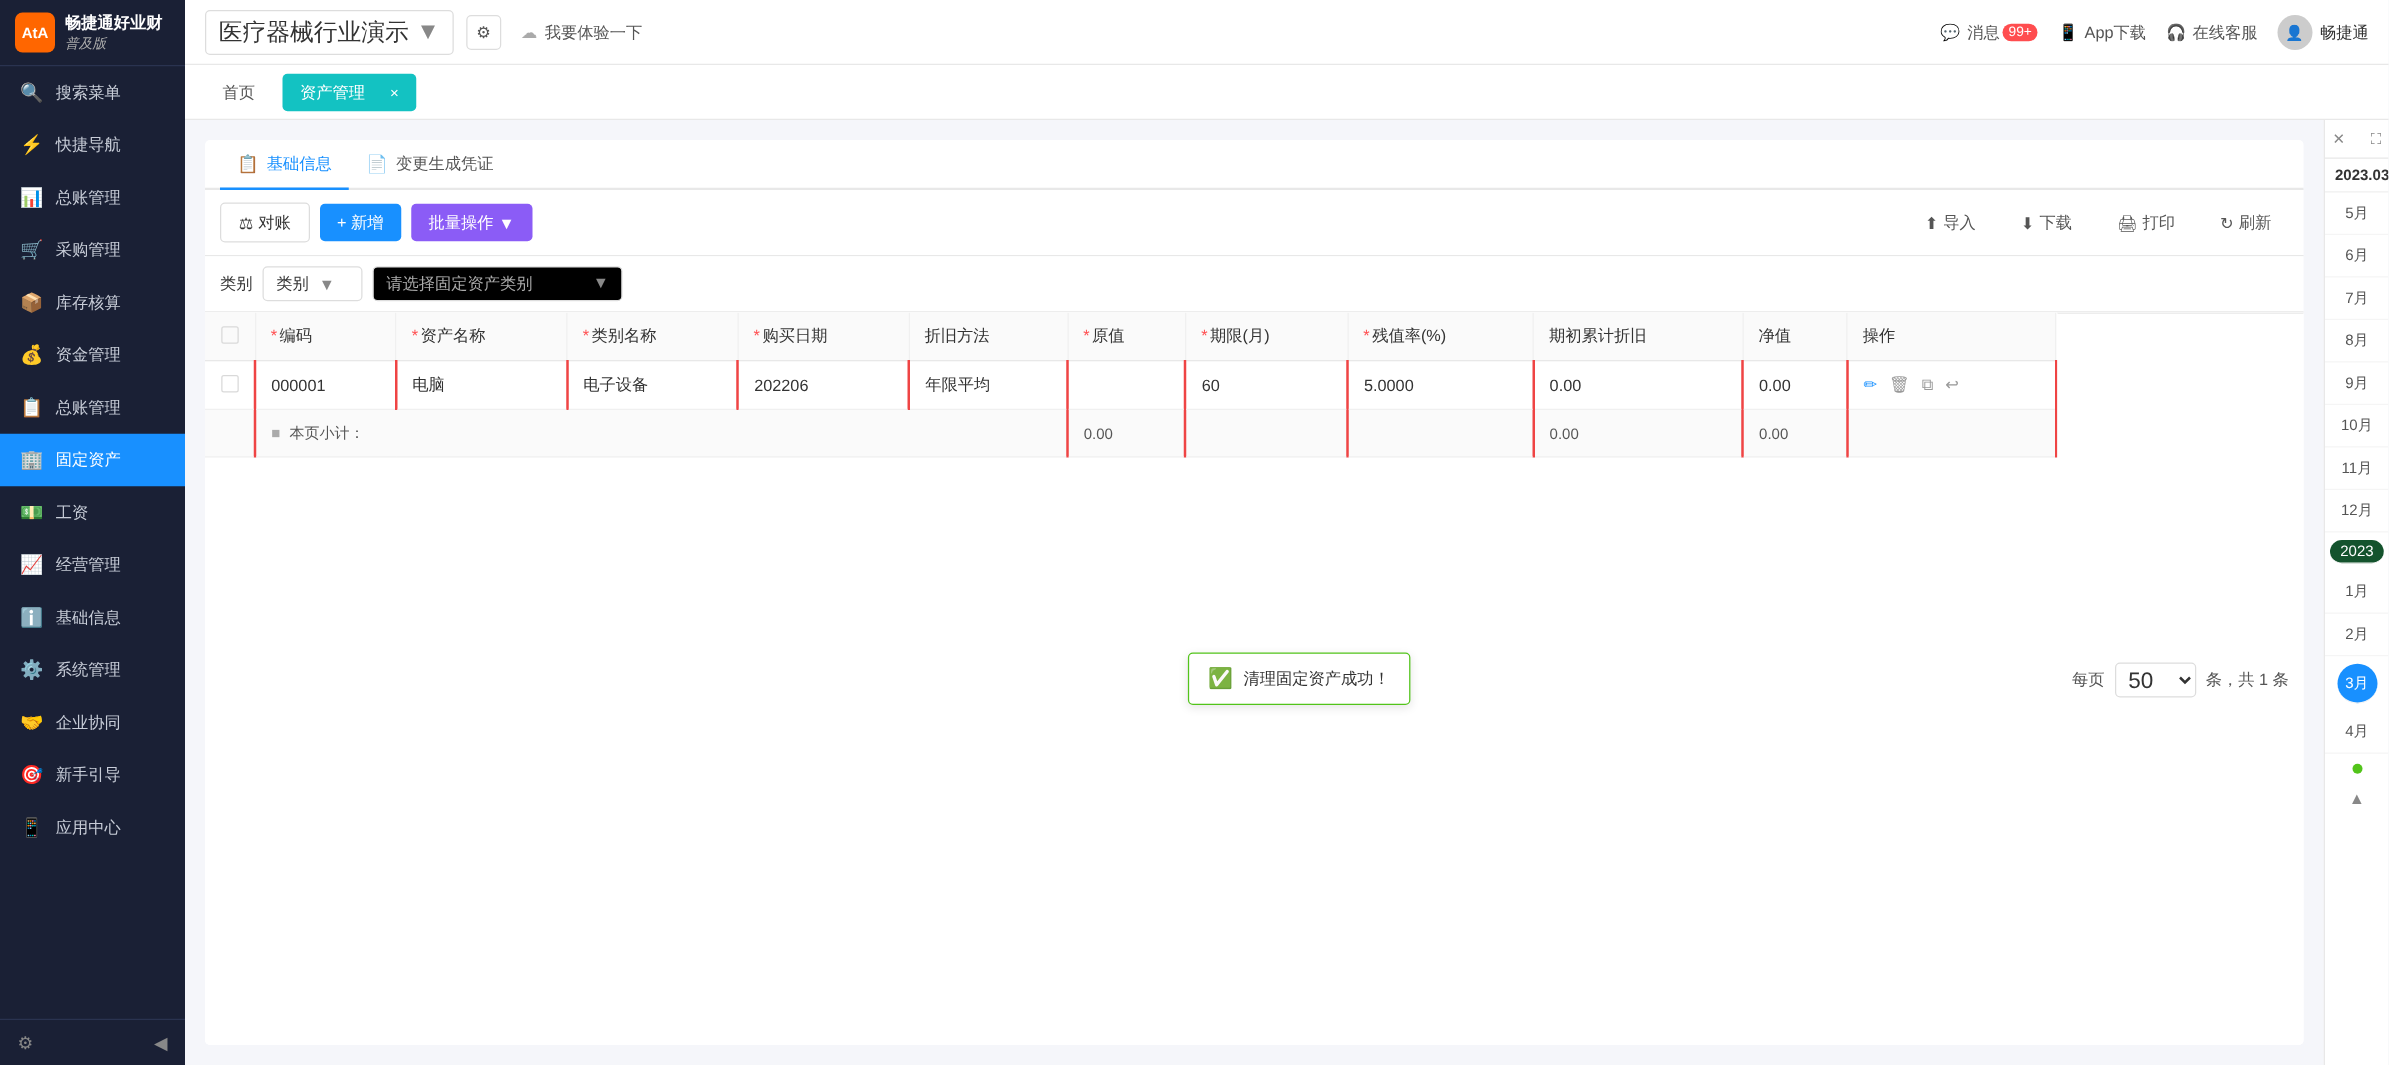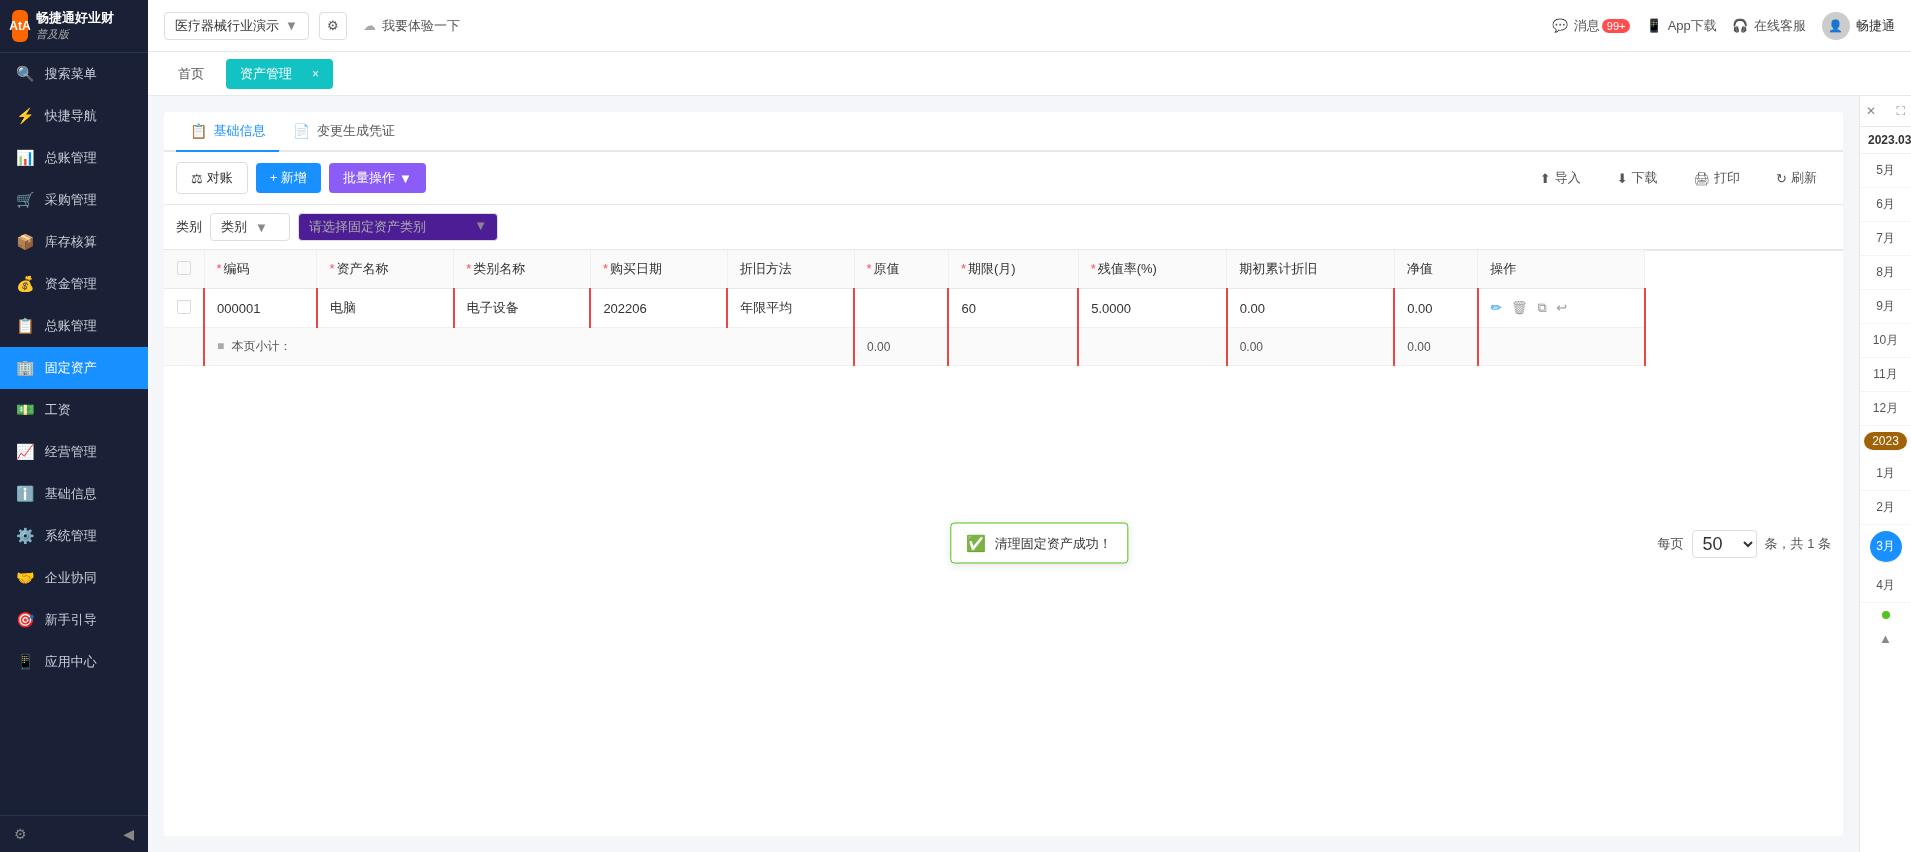--- a/index.html
+++ b/index.html
@@ -16,21 +16,21 @@
       position: relative;
     }
     .sidebar-logo {
       display: flex;
       align-items: center;
       padding: 10px 12px;
       border-bottom: 1px solid #2a3350;
       min-height: 52px;
     }
     .logo-icon {
-      width: 16px; height: 32px;
+      width: 32px; height: 32px;
       background: #ff6600;
       border-radius: 6px;
       display: flex; align-items: center; justify-content: center;
       color: white; font-weight: bold; font-size: 12px; margin-right: 8px;
       flex-shrink: 0;
     }
     .logo-text { color: white; font-size: 13px; font-weight: bold; line-height: 1.3; }
     .logo-sub { color: #aaa; font-size: 11px; font-style: italic; }
     .sidebar-scroll { flex: 1; overflow-y: auto; }
     .sidebar-scroll::-webkit-scrollbar { width: 4px; }
@@ -64,21 +64,21 @@
     .topbar {
       height: 52px;
       background: white;
       display: flex;
       align-items: center;
       padding: 0 16px;
       border-bottom: 1px solid #e8e8e8;
       flex-shrink: 0;
     }
     .topbar-company {
-      display: flex; align-items: center; color: #333; font-size: 13px;
+      display: flex; align-items: center; color: #333; font-size: 19px;
       border: 1px solid #ddd; border-radius: 4px; padding: 4px 10px;
       cursor: pointer; margin-right: 10px;
     }
     .topbar-company .arrow { margin-left: 6px; color: #888; }
     .topbar-settings {
       width: 28px; height: 28px; border: 1px solid #ddd; border-radius: 4px;
       display: flex; align-items: center; justify-content: center;
       cursor: pointer; margin-right: 16px; color: #555;
     }
     .topbar-tip {
@@ -187,21 +187,21 @@
       border: 1px solid #ddd; border-radius: 4px;
       padding: 4px 10px; font-size: 13px; color: #333;
       cursor: pointer; background: white;
       min-width: 80px;
     }
     .filter-select .arrow { margin-left: 8px; color: #888; }
     .filter-input-box {
       display: flex; align-items: flex-start;
       border: 1px solid #ddd; border-radius: 4px;
       padding: 4px 10px; font-size: 13px; color: #aaa;
-      background: #4c1d95; min-width: 200px;
+      background: #000000; min-width: 200px;
     }
     .filter-input-arrow { margin-left: auto; color: #888; }
 
     
     .table-container {
       flex: 1; overflow: auto; background: white;
     }
     .table-container::-webkit-scrollbar { height: 8px; width: 6px; }
     .table-container::-webkit-scrollbar-thumb { background: #ccc; border-radius: 4px; }
     table { width: 100%; border-collapse: collapse; }
@@ -281,21 +281,21 @@
       padding: 8px 4px; font-size: 12px; color: #555;
       cursor: pointer; border-bottom: 1px solid #f5f5f5;
     }
     .month-item.active-month {
       background: #1890ff; color: white; border-radius: 50%;
       width: 32px; height: 32px; margin: 2px auto;
       display: flex; align-items: center; justify-content: center;
       padding: 0;
     }
     .month-item.current-year {
-      background: #a16207; color: white; border-radius: 10px;
+      background: #14532d; color: white; border-radius: 10px;
       padding: 2px 8px; margin: 2px 6px; justify-content: center;
     }
     .month-dot { width: 8px; height: 8px; background: #52c41a; border-radius: 50%; }
     .month-up { color: #888; }
     .panel-scroll { overflow-y: auto; flex: 1; }
     .panel-scroll::-webkit-scrollbar { width: 3px; }
     .panel-scroll::-webkit-scrollbar-thumb { background: #ccc; }
 
     .table-area {
       flex: 1; display: flex; flex-direction: row; overflow: hidden;

